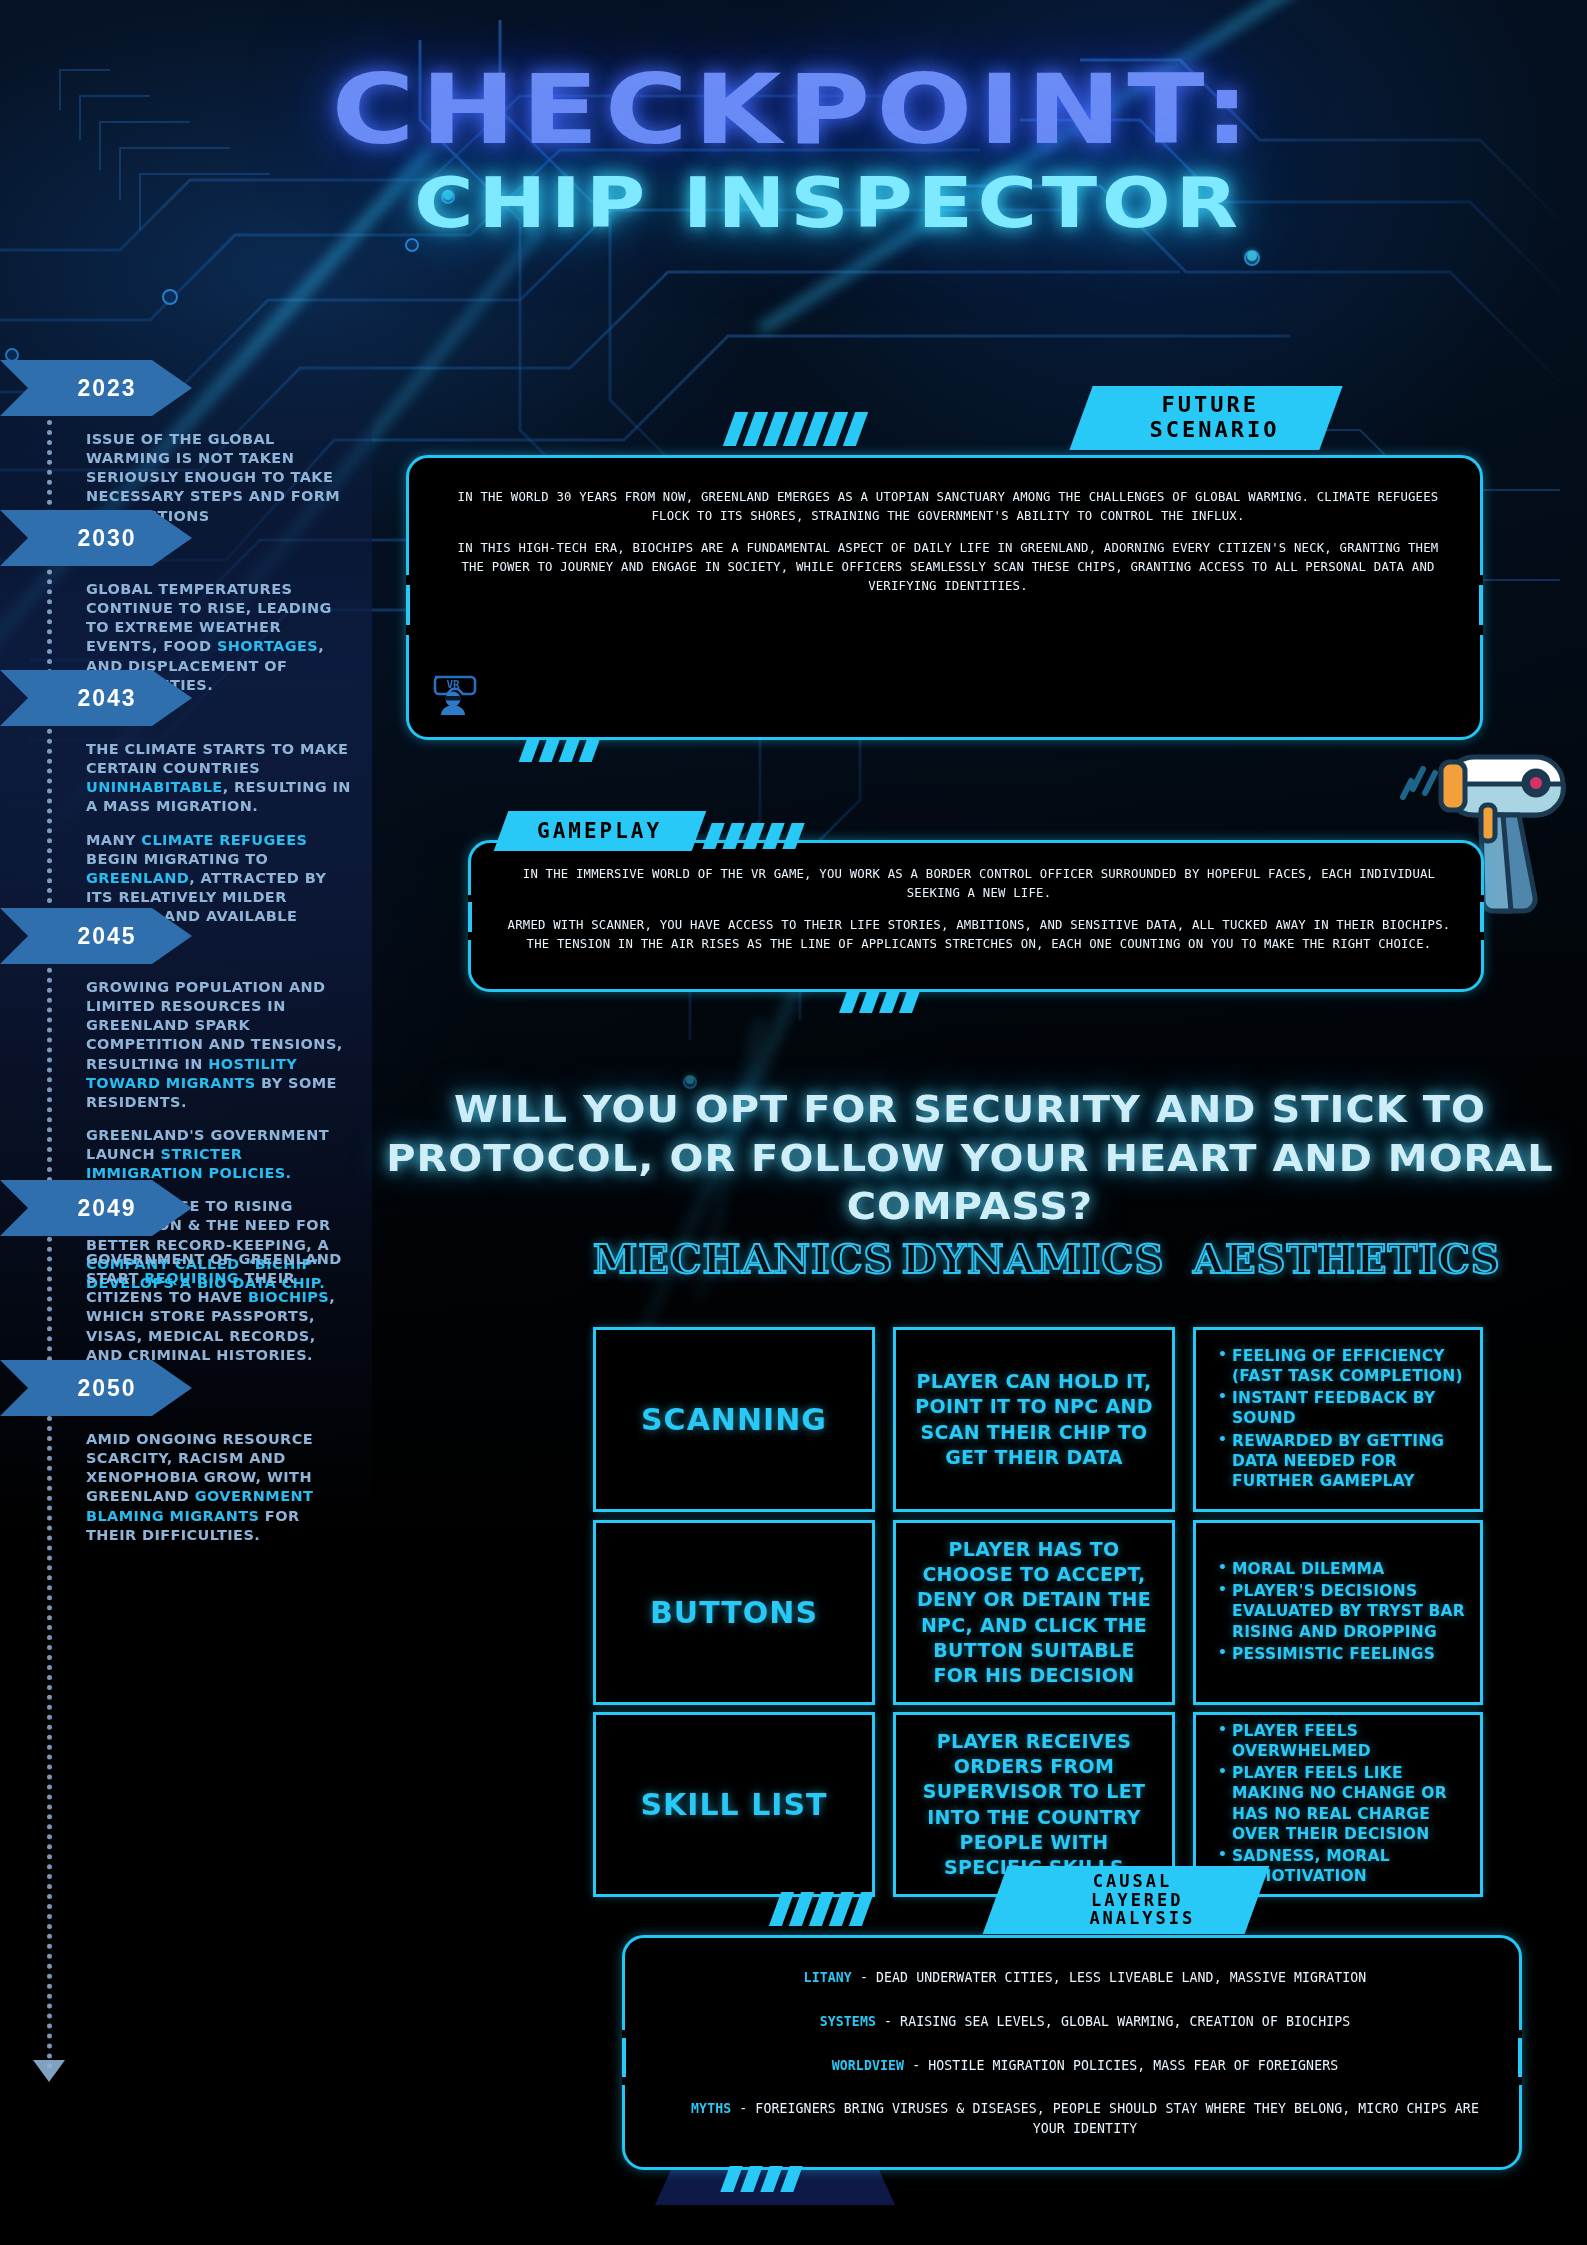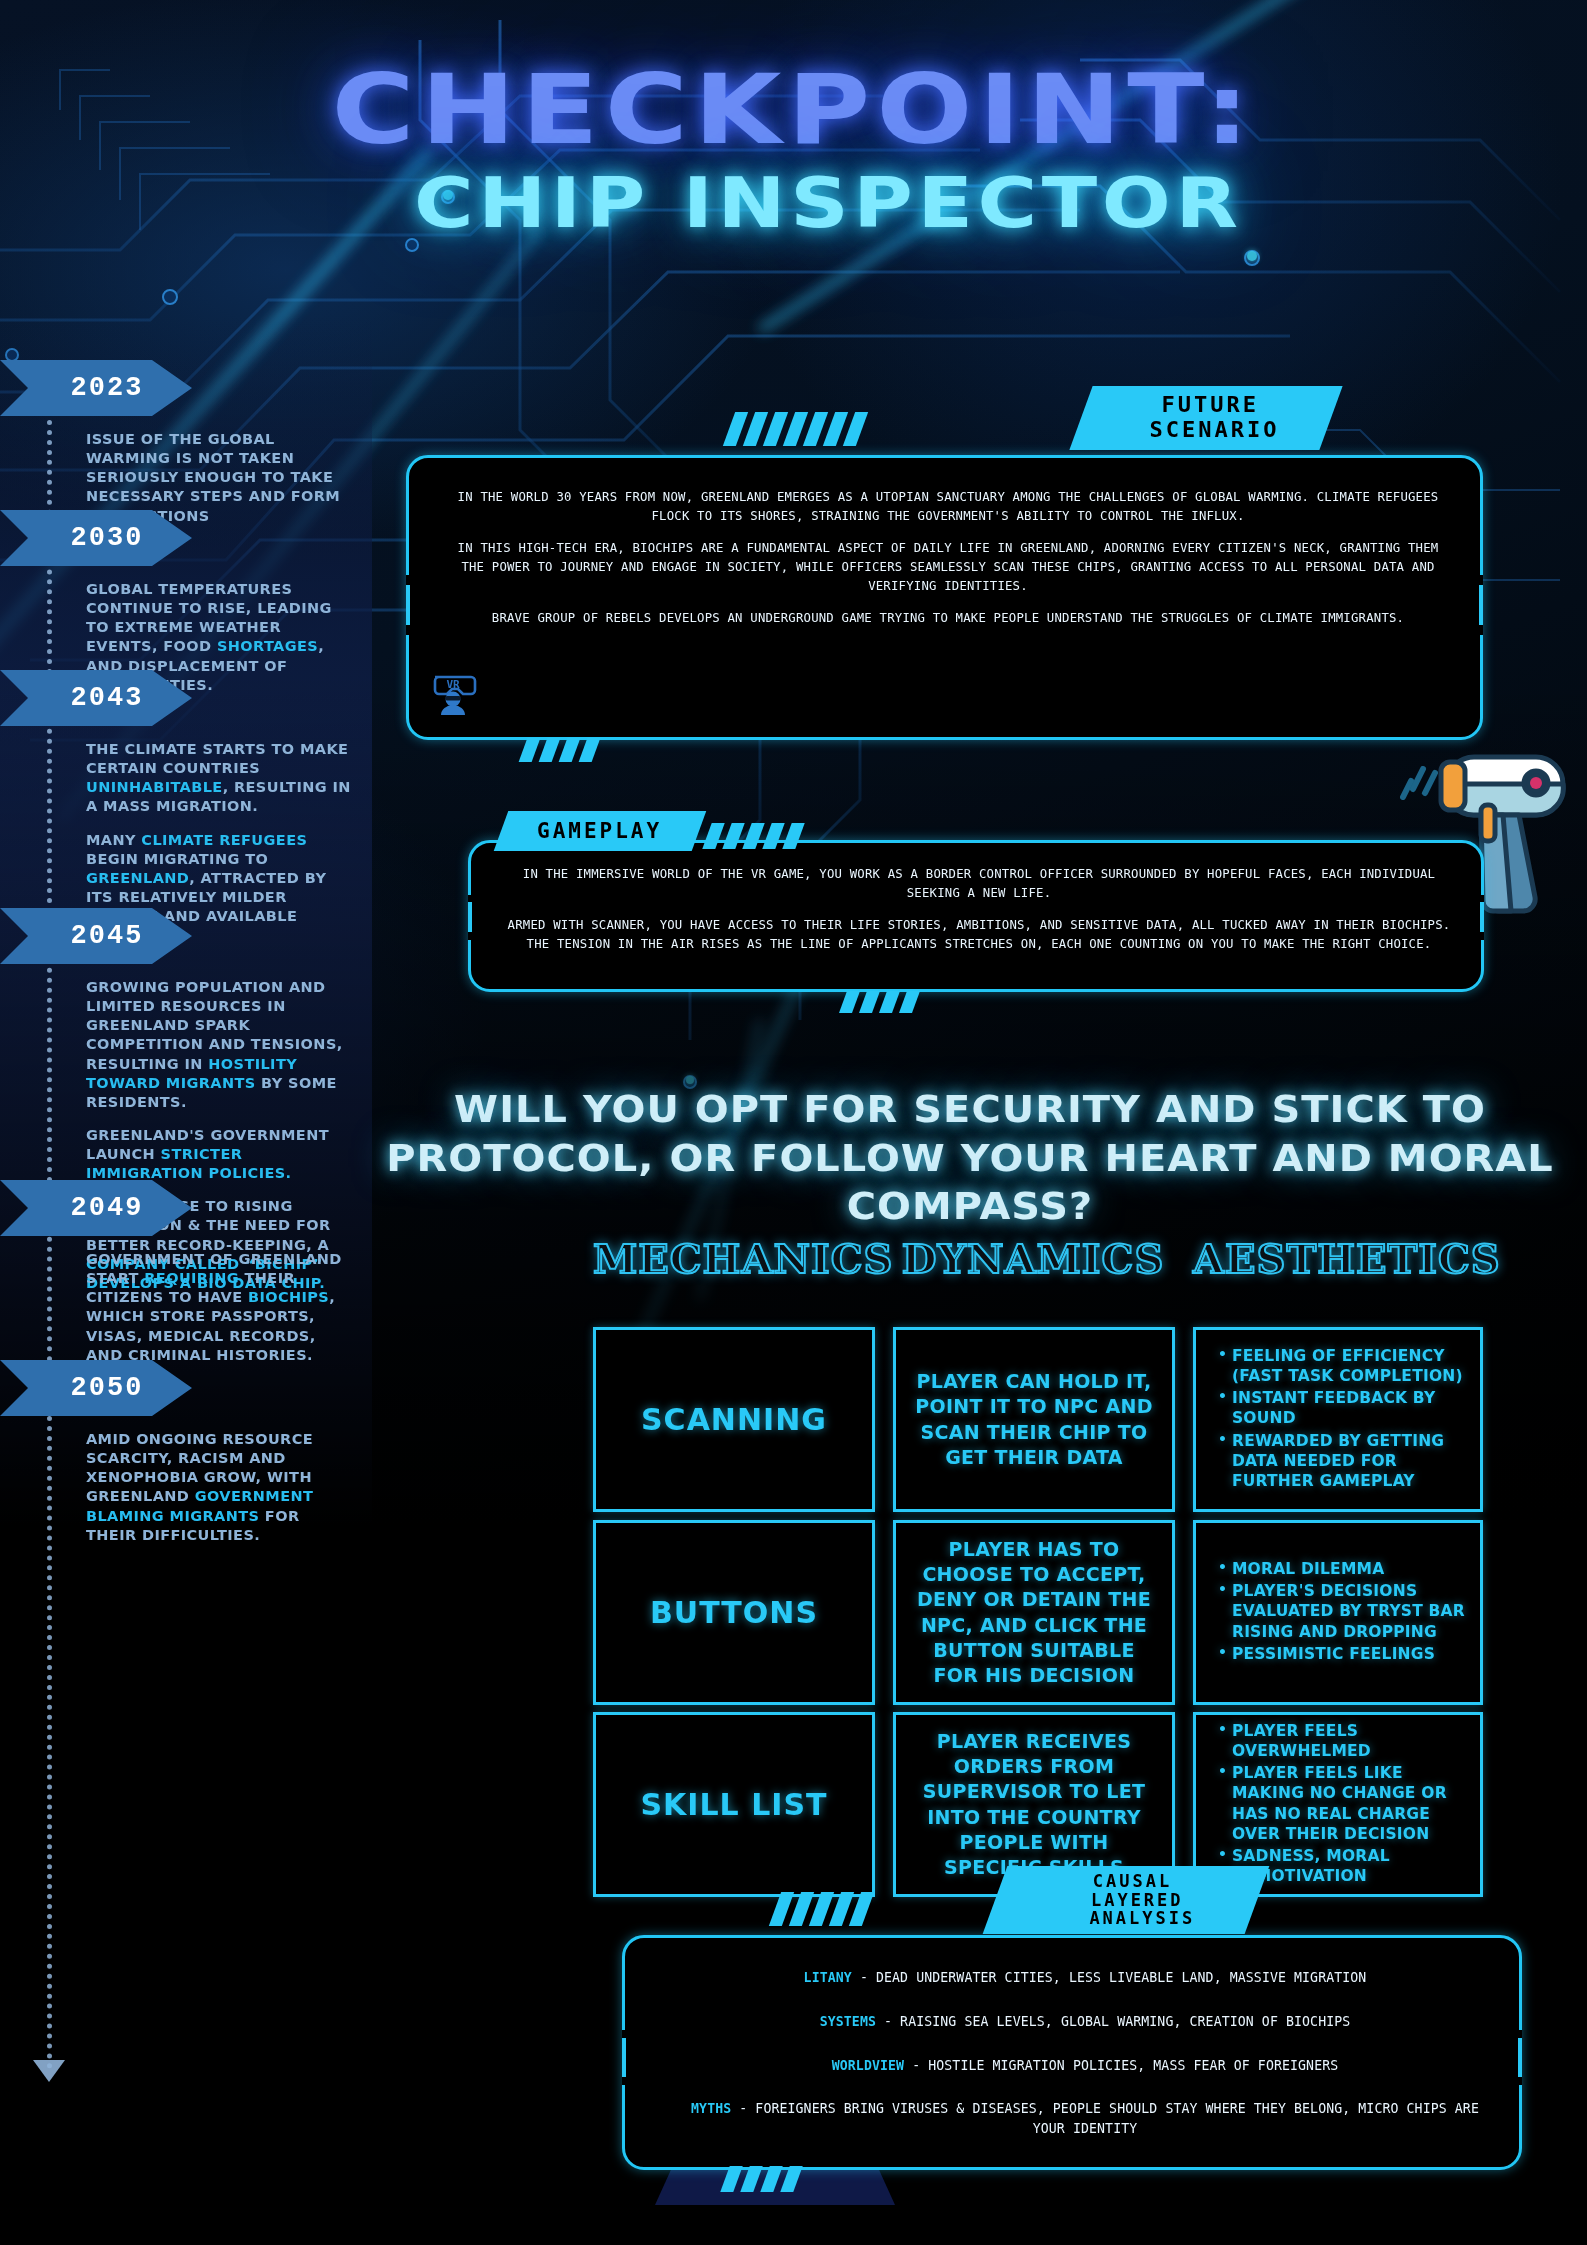--- a/index.html
+++ b/index.html
@@ -69,22 +69,22 @@
     border-top:22px solid #8fb2d8; opacity:.9;
   }
   .tl-item{ position:absolute; left:0; width:372px; }
   .tl-banner{
     position:relative; height:56px; width:192px; margin-left:0;
     background:#2f6fad;
     clip-path:polygon(0 0, 152px 0, 192px 50%, 152px 100%, 0 100%, 28px 50%);
     display:flex; align-items:center; justify-content:center;
   }
   .tl-year{
-    font-family:Liberation Mono, monospace;
-    font-weight:700; font-size:27px; letter-spacing:2px; color:#fff;
+    font-family:Liberation Sans, sans-serif;
+    font-weight:700; font-size:23px; letter-spacing:2px; color:#fff;
     padding-left:22px;
   }
   .tl-body{ margin:14px 0 0 86px; width:268px; }
   .tl-p{
     font-family:"DejaVu Sans", sans-serif;
     font-size:14.5px; line-height:1.32; letter-spacing:.4px;
     color:#8fb4d8; text-transform:uppercase; margin-bottom:14px;
     font-weight:600;
   }
   .hl{ color:#28bdf0; font-weight:700; }
@@ -339,21 +339,20 @@
     <svg width="1077" height="285" style="position:absolute;left:-3px;top:-3px;">
       <rect x="0" y="120" width="7" height="60" fill="#000"></rect>
       <rect x="1070" y="120" width="7" height="60" fill="#000"></rect>
       <rect x="0" y="130" width="4" height="40" fill="#29c9f7"></rect>
       <rect x="1073" y="130" width="4" height="40" fill="#29c9f7"></rect>
     </svg>
     <div style="position:absolute; left:44px; top:30px; width:990px;">
       <div class="panel-text" id="fs-paras">
           <p>IN THE WORLD 30 YEARS FROM NOW, GREENLAND EMERGES AS A UTOPIAN SANCTUARY AMONG THE CHALLENGES OF GLOBAL WARMING. CLIMATE REFUGEES FLOCK TO ITS SHORES, STRAINING THE GOVERNMENT'S ABILITY TO CONTROL THE INFLUX.</p>
           <p>IN THIS HIGH-TECH ERA, BIOCHIPS ARE A FUNDAMENTAL ASPECT OF DAILY LIFE IN GREENLAND, ADORNING EVERY CITIZEN'S NECK, GRANTING THEM THE POWER TO JOURNEY AND ENGAGE IN SOCIETY, WHILE OFFICERS SEAMLESSLY SCAN THESE CHIPS, GRANTING ACCESS TO ALL PERSONAL DATA AND VERIFYING IDENTITIES.</p>
-          <p>BRAVE GROUP OF REBELS DEVELOPS AN UNDERGROUND GAME TRYING TO MAKE PEOPLE UNDERSTAND THE STRUGGLES OF CLIMATE IMMIGRANTS.</p>
         </div>
     </div>
 
     <svg width="52" height="52" style="position:absolute;left:18px;top:205px;" viewBox="0 0 52 52">
       <path d="M8 14 h36 a4 4 0 0 1 4 4 v9 a4 4 0 0 1 -4 4 h-8 l-5 -5 h-6 l-5 5 h-8 a4 4 0 0 1 -4 -4 v-9 a4 4 0 0 1 4 -4z" fill="none" stroke="#2a6fbf" stroke-width="2.6"></path>
       <text x="26" y="25" font-family="DejaVu Sans Mono, monospace" font-size="11" font-weight="700" fill="#2a6fbf" text-anchor="middle">VR</text>
       <circle cx="26" cy="36" r="7.5" fill="#2f79c9"></circle>
       <rect x="18" y="33" width="16" height="4.5" rx="2" fill="#0a1a2e"></rect>
       <path d="M14 52 a12 10 0 0 1 24 0z" fill="#2f79c9"></path>
     </svg>

